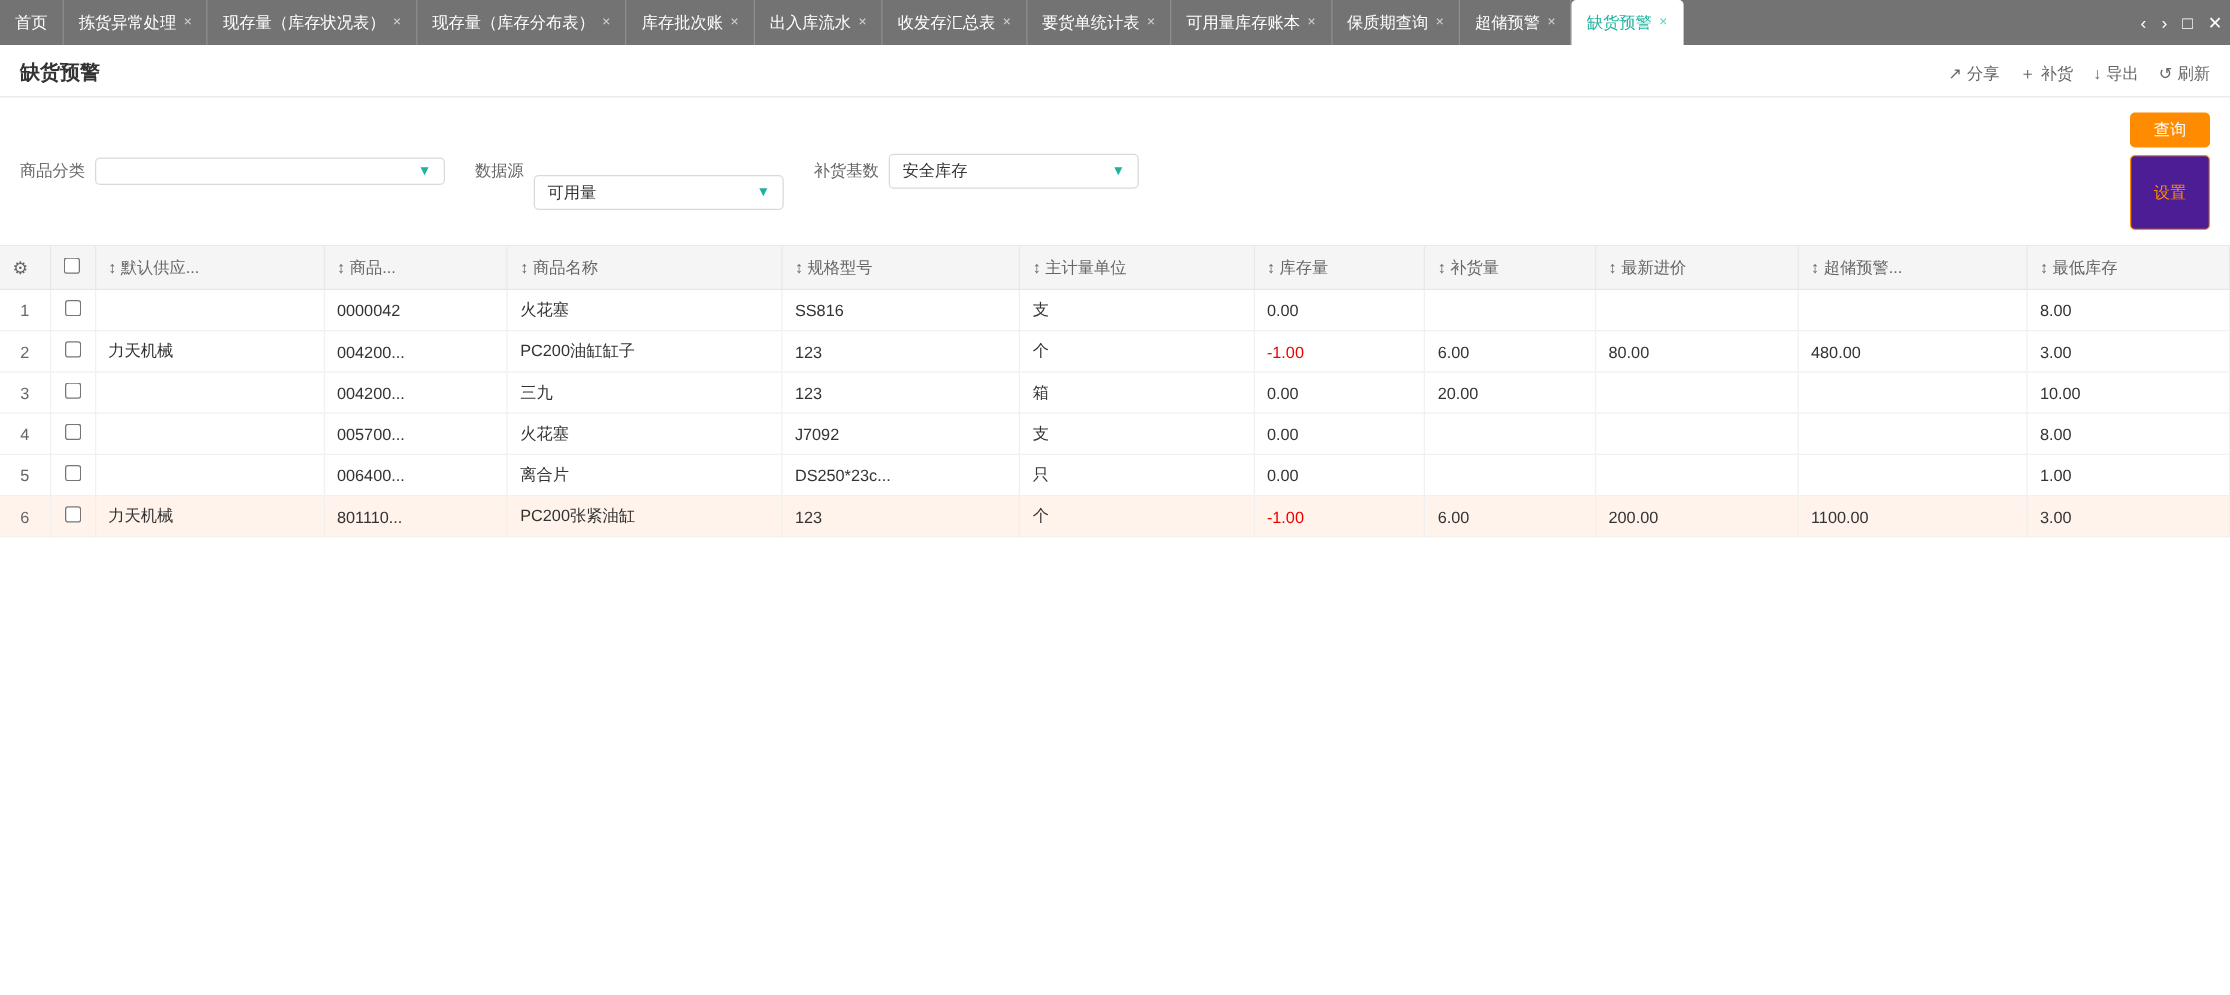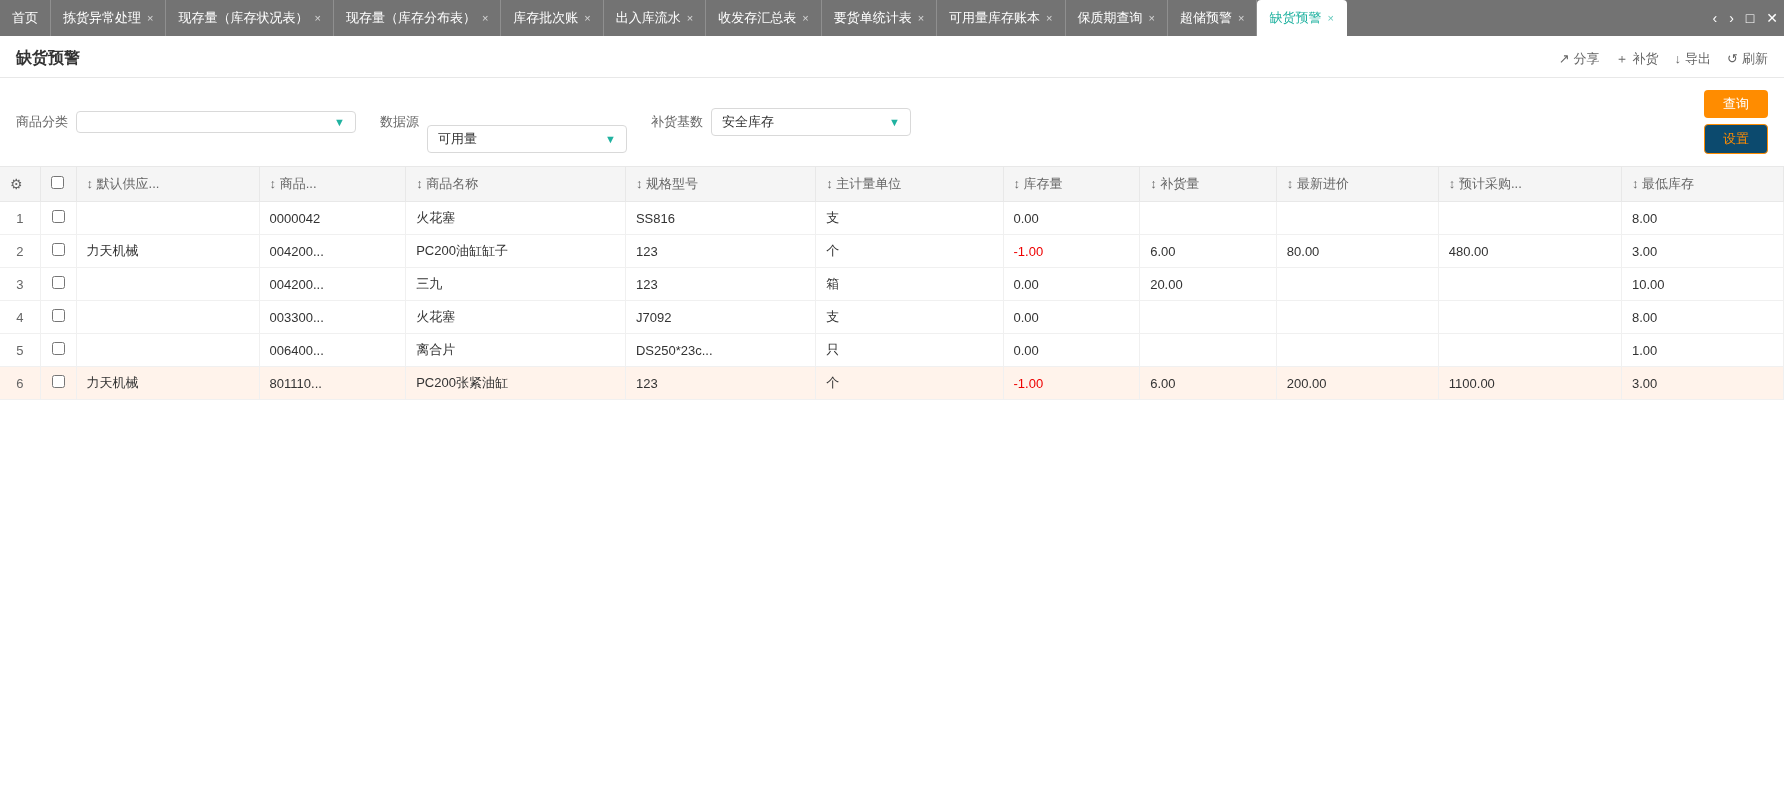--- a/index.html
+++ b/index.html
@@ -127,25 +127,25 @@
     .btn-query {
       background: #ff8c00;
       color: #fff;
       border: none;
       border-radius: 4px;
       padding: 5px 18px;
       cursor: pointer;
       font-size: 13px;
     }
     .btn-settings {
-      background: #0c4a6e;
+      background: #4c1d95;
       color: #ff8c00;
       border: 1px solid #ff8c00;
       border-radius: 4px;
-      padding: 5px 18px;
+      padding: 20px 18px;
       cursor: pointer;
       font-size: 13px;
     }
 
     
     .table-container {
       padding: 0;
       overflow-x: auto;
     }
     table {
@@ -291,21 +291,21 @@
           <th>
             <span>↕ 库存量</span>
           </th>
           <th>
             <span>↕ 补货量</span>
           </th>
           <th>
             <span>↕ 最新进价</span>
           </th>
           <th>
-            <span>↕ 预计采购...</span>
+            <span>↕ 超储预警...</span>
           </th>
           <th>
             <span>↕ 最低库存</span>
           </th>
         </tr>
       </thead>
       <tbody id="table-body">
       <tr>
             <td class="row-num">1</td>
             <td class="checkbox-cell"><input type="checkbox" class="checkbox-input" style=""></td>
@@ -345,21 +345,21 @@
             <td>0.00</td>
             <td>20.00</td>
             <td></td>
             <td></td>
             <td>10.00</td>
           </tr>
           <tr>
             <td class="row-num">4</td>
             <td class="checkbox-cell"><input type="checkbox" class="checkbox-input" style=""></td>
             <td></td>
-            <td>003300...</td>
+            <td>005700...</td>
             <td>火花塞</td>
             <td>J7092</td>
             <td>支</td>
             <td>0.00</td>
             <td></td>
             <td></td>
             <td></td>
             <td>8.00</td>
           </tr>
           <tr>

